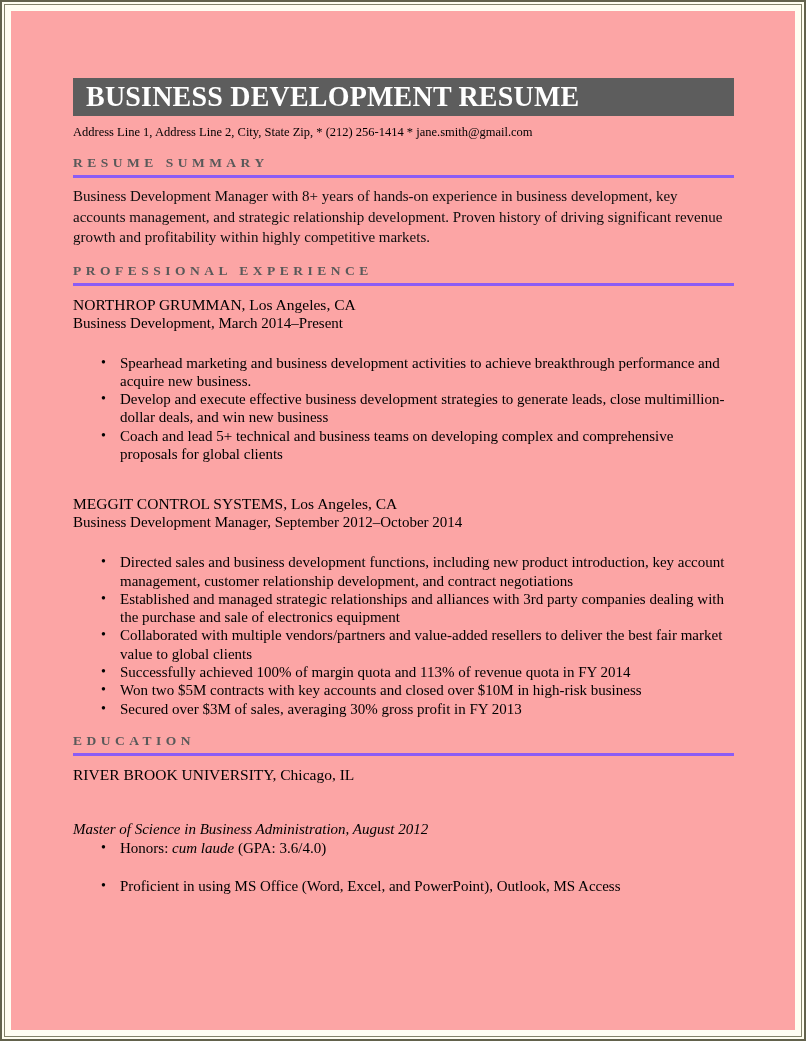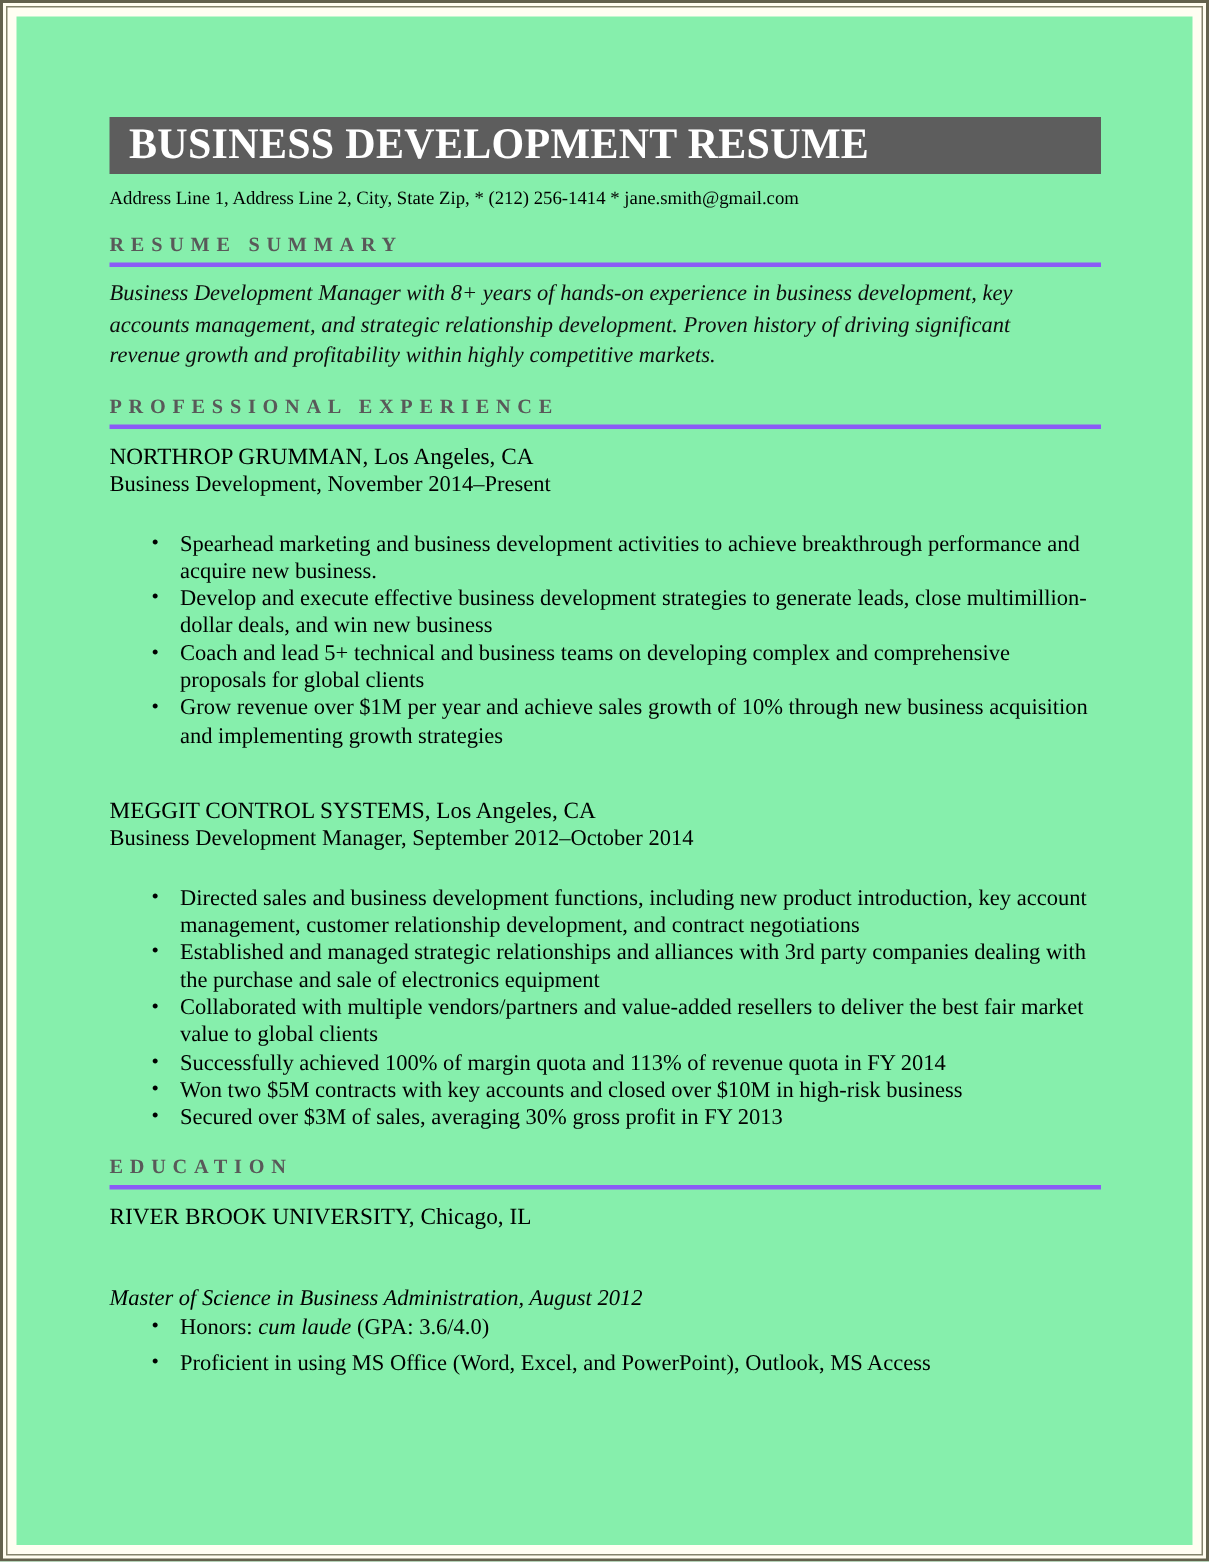--- a/index.html
+++ b/index.html
@@ -21,21 +21,21 @@
     width: 100%;
     height: 100%;
     border: 1px solid #83836b;
     background: #fffef2;
     padding: 6px;
   }
   .page {
     box-sizing: border-box;
     width: 100%;
     height: 100%;
-    background: #86efac;
+    background: #fca5a5;
     padding: 67px 61px 0 62px;
     overflow: hidden;
   }
   .title-banner {
     background: #5d5d5d;
     color: #ffffff;
     height: 38px;
     display: flex;
     align-items: center;
     padding-left: 13px;
@@ -57,21 +57,20 @@
     margin: 15px 0 0 0;
     font-size: 13.5px;
     font-weight: bold;
     letter-spacing: 4.5px;
     color: #595959;
     border-bottom: 3px solid #8b5cf6;
     padding-bottom: 4px;
   }
   .summary-text {
     margin-top: 8px;
-    font-style: italic;
     font-size: 15px;
     line-height: 20.5px;
     color: #0d0d0d;
     max-width: 650px;
   }
   .job { margin-top: 9px; }
   .employer {
     font-size: 15.5px;
     font-weight: normal;
     color: #000000;
@@ -125,26 +124,25 @@
 
       <div class="contact-line">Address Line 1, Address Line 2, City, State Zip, * (212) 256-1414 * jane.smith@gmail.com</div>
 
       <h2 class="section-heading">RESUME SUMMARY</h2>
       <div class="summary-text">Business Development Manager with 8+ years of hands-on experience in business development, key accounts management, and strategic relationship development. Proven history of driving significant revenue growth and profitability within highly competitive markets.</div>
 
       <h2 class="section-heading">PROFESSIONAL EXPERIENCE</h2>
 
       <div class="job">
         <div class="employer">NORTHROP GRUMMAN, Los Angeles, CA</div>
-        <div class="role-dates">Business Development, November 2014–Present</div>
+        <div class="role-dates">Business Development, March 2014–Present</div>
         <ul class="bullets">
           <li>Spearhead marketing and business development activities to achieve breakthrough performance and acquire new business.</li>
           <li>Develop and execute effective business development strategies to generate leads, close multimillion-dollar deals, and win new business</li>
           <li>Coach and lead 5+ technical and business teams on developing complex and comprehensive proposals for global clients</li>
-          <li>Grow revenue over $1M per year and achieve sales growth of 10% through new business acquisition and implementing growth strategies</li>
         </ul>
       </div>
 
       <div class="job-gap"></div>
 
       <div class="job">
         <div class="employer">MEGGIT CONTROL SYSTEMS, Los Angeles, CA</div>
         <div class="role-dates">Business Development Manager, September 2012–October 2014</div>
         <ul class="bullets">
           <li>Directed sales and business development functions, including new product introduction, key account management, customer relationship development, and contract negotiations</li>
@@ -158,19 +156,19 @@
 
       <h2 class="section-heading">EDUCATION</h2>
       <div class="job">
         <div class="employer">RIVER BROOK UNIVERSITY, Chicago, IL</div>
         <div class="edu-degree">Master of Science in Business Administration, August 2012</div>
         <ul class="bullets tight">
           <li><span>Honors: </span><span class="honors-italic">cum laude</span><span> (GPA: 3.6/4.0)</span></li>
         </ul>
       </div>
 
-      <ul class="bullets" style="margin-top:6px;">
+      <ul class="bullets" style="margin-top:20px;">
         <li>Proficient in using MS Office (Word, Excel, and PowerPoint), Outlook, MS Access</li>
       </ul>
 
     </div>
   </div>
 </div>
 
 </body></html>

